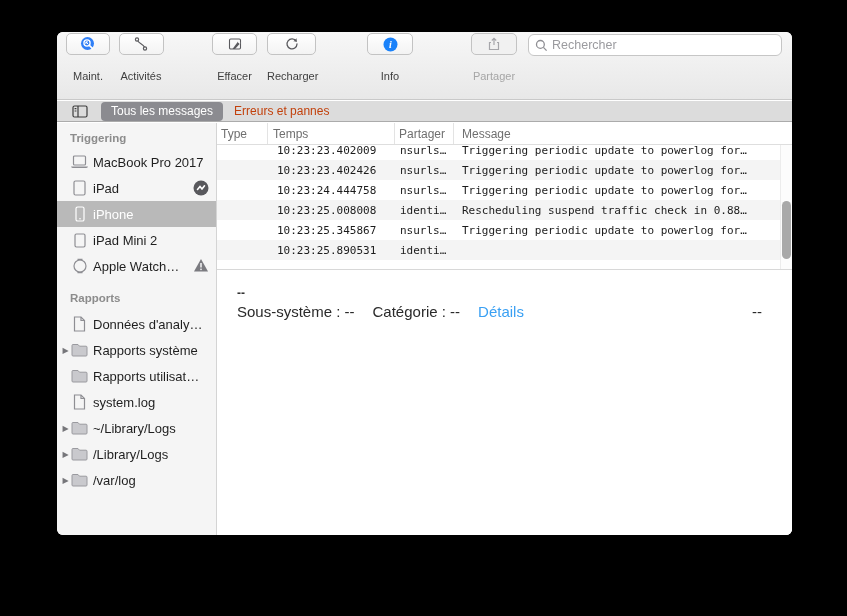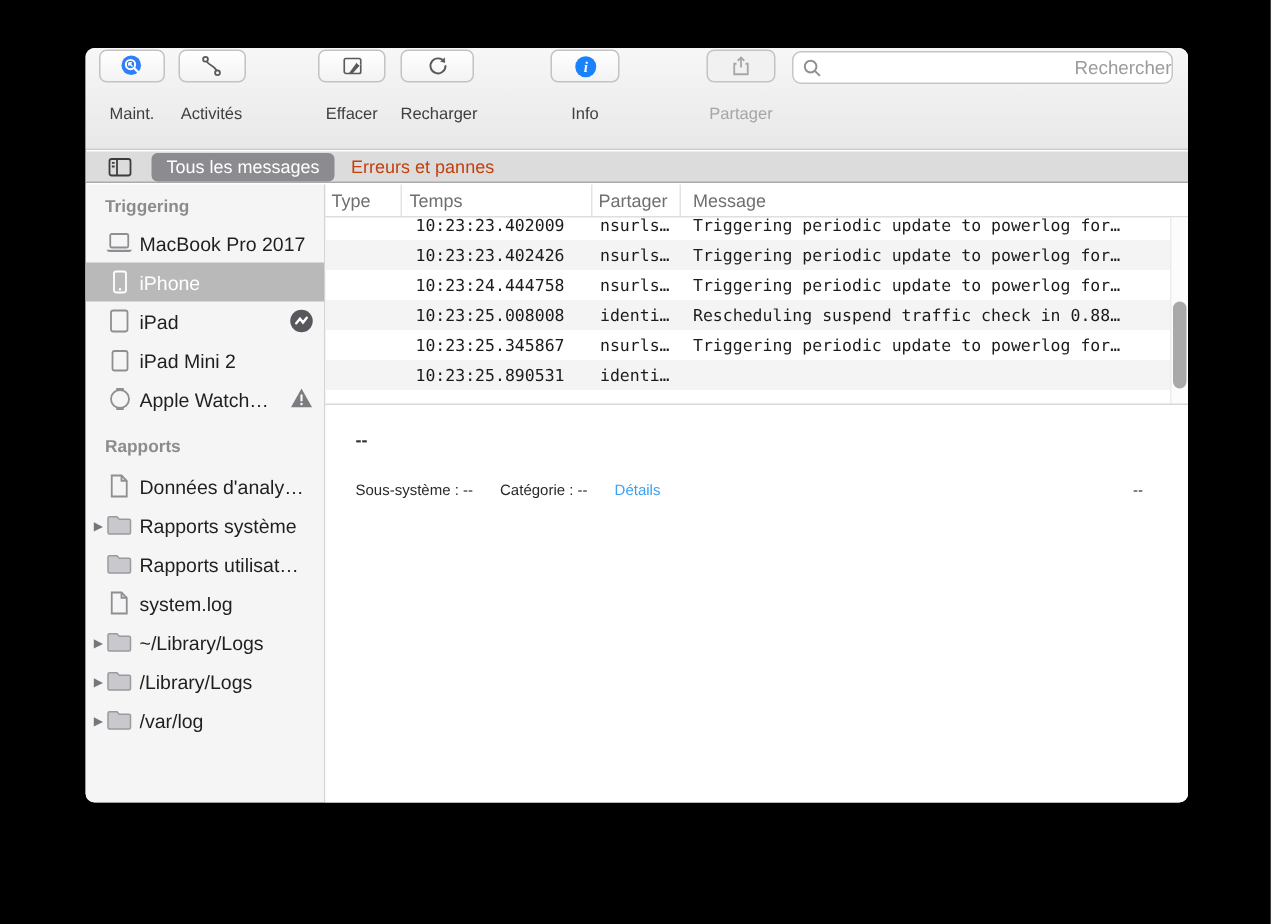--- a/index.html
+++ b/index.html
@@ -20,21 +20,21 @@
   .title { position:absolute; left:0; right:0; top:5px; text-align:center; font-size:13px; color:#3e3e3e; }
 
   .toolbar { position:relative; height:43px; }
   .tool { position:absolute; top:1px; text-align:center; }
   .tbtn { height:22px; background:linear-gradient(#ffffff,#f3f3f3); border:1px solid #c3c3c3;
     border-radius:5px; display:flex; align-items:center; justify-content:center; margin:0 auto; }
   .tlabel { font-size:11px; color:#3f3f3f; margin-top:15px; }
   .tlabel.dim { color:#a6a6a6; }
   .searchfield { position:absolute; left:471px; top:2px; width:254px; height:22px;
     background:#fff; border:1px solid #c6c6c6; border-radius:6px;
-    display:flex; align-items:center; padding-left:6px; gap:4px;justify-content:space-between; }
+    display:flex; align-items:center; padding-left:6px; gap:4px; }
   .searchfield .ph { font-size:12.5px; color:#9b9b9f; }
 
   
   .tabbar { position:absolute; left:0; top:69px; width:735px; height:21px;
     background:#dcdcdc; border-bottom:1px solid #ababab;
     display:flex; align-items:center; }
   .sbtoggle { margin-left:15px; display:flex; }
   .pill { margin-left:13px; background:#8b8b90; color:#fff; font-size:12px;
     padding:2px 10px 3px; border-radius:4px; }
   .tab-plain { margin-left:11px; font-size:12px; color:#c2410c; }
@@ -71,21 +71,21 @@
   .c-proc { width:59px; flex:none; padding-left:5px; }
   .c-msg  { flex:1; padding-left:8px; white-space:nowrap; overflow:hidden; }
 
   .vscroll { position:absolute; right:0; top:22px; width:12px; height:124px;
     background:#fcfcfc; border-left:1px solid #ececec; }
   .vthumb { position:absolute; left:1px; top:56px; width:9px; height:58px; background:#a9a9a9; border-radius:5px; }
 
   .detail-sep { position:absolute; left:0; right:0; top:146px; border-top:1px solid #d8d8d8; }
   .details { position:absolute; left:0; right:0; top:147px; bottom:0; background:#fff; padding:16px 20px; }
   .d-primary { font-size:12px; color:#333; font-weight:bold; }
-  .d-line { margin-top:22px; font-size:10px; color:#2a2a2a; display:flex; align-items:center; }
+  .d-line { margin-top:3px; font-size:15px; color:#2a2a2a; display:flex; align-items:center; }
   .d-line .gap { width:18px; }
   .d-link { color:#3aa0f3; }
   .d-right { margin-left:auto; padding-right:10px; color:#2a2a2a; }
 
   svg { display:block; }
 </style>
 </head>
 <body>
 
 <div class="window">
@@ -205,46 +205,46 @@
         <span class="tri"></span>
         <span class="sicon">
           <svg width="19" height="14" viewBox="0 0 19 14" fill="none" stroke="#8e8e93" stroke-width="1.2">
             <rect x="3.5" y="1" width="12" height="9" rx="1"></rect>
             <path d="M1 11.5 h17 q-0.5 1.5 -2 1.5 h-13 q-1.5 0 -2 -1.5 z" fill="#8e8e93" stroke="none"></path>
           </svg>
         </span>
         <span class="slabel">MacBook Pro 2017</span>
       </div>
 
-      <div class="sitem selected">
-        <span class="tri"></span>
-        <span class="sicon">
-          <svg width="10" height="16" viewBox="0 0 10 16" fill="none" stroke="#ffffff" stroke-width="1.2">
-            <rect x="1" y="1" width="8" height="14" rx="1.6"></rect>
-            <circle cx="5" cy="12.8" r="0.8" fill="#fff" stroke="none"></circle>
-          </svg>
-        </span>
-        <span class="slabel">iPhone</span>
-      </div>
-
       <div class="sitem">
         <span class="tri"></span>
         <span class="sicon">
           <svg width="13" height="16" viewBox="0 0 13 16" fill="none" stroke="#8e8e93" stroke-width="1.2">
             <rect x="1" y="1" width="11" height="14" rx="1.5"></rect>
           </svg>
         </span>
         <span class="slabel">iPad</span>
         <span class="badge">
           <svg width="16" height="16" viewBox="0 0 16 16">
             <circle cx="8" cy="8" r="7.5" fill="#58585c"></circle>
             <path d="M4.5 9.5 L7 6.5 L9 9 L11.5 5.8" stroke="#fff" stroke-width="1.6" fill="none" stroke-linecap="round"></path>
             <path d="M11.8 9 L11.8 5.5 L8.6 5.5" stroke="#fff" stroke-width="0" fill="none"></path>
           </svg>
         </span>
+      </div>
+
+      <div class="sitem selected">
+        <span class="tri"></span>
+        <span class="sicon">
+          <svg width="10" height="16" viewBox="0 0 10 16" fill="none" stroke="#ffffff" stroke-width="1.2">
+            <rect x="1" y="1" width="8" height="14" rx="1.6"></rect>
+            <circle cx="5" cy="12.8" r="0.8" fill="#fff" stroke="none"></circle>
+          </svg>
+        </span>
+        <span class="slabel">iPhone</span>
       </div>
 
       <div class="sitem">
         <span class="tri"></span>
         <span class="sicon">
           <svg width="12" height="15" viewBox="0 0 12 15" fill="none" stroke="#8e8e93" stroke-width="1.2">
             <rect x="1" y="1" width="10" height="13" rx="1.4"></rect>
           </svg>
         </span>
         <span class="slabel">iPad Mini 2</span>

